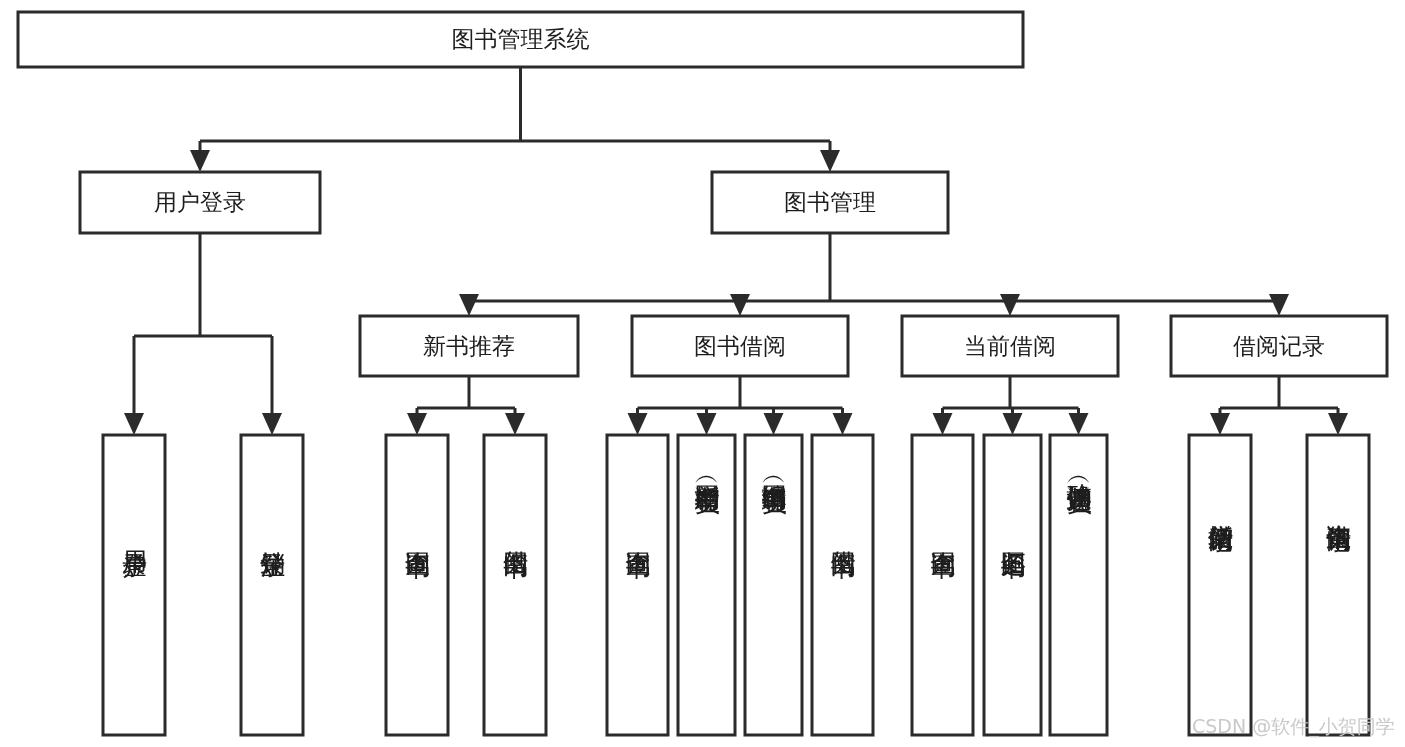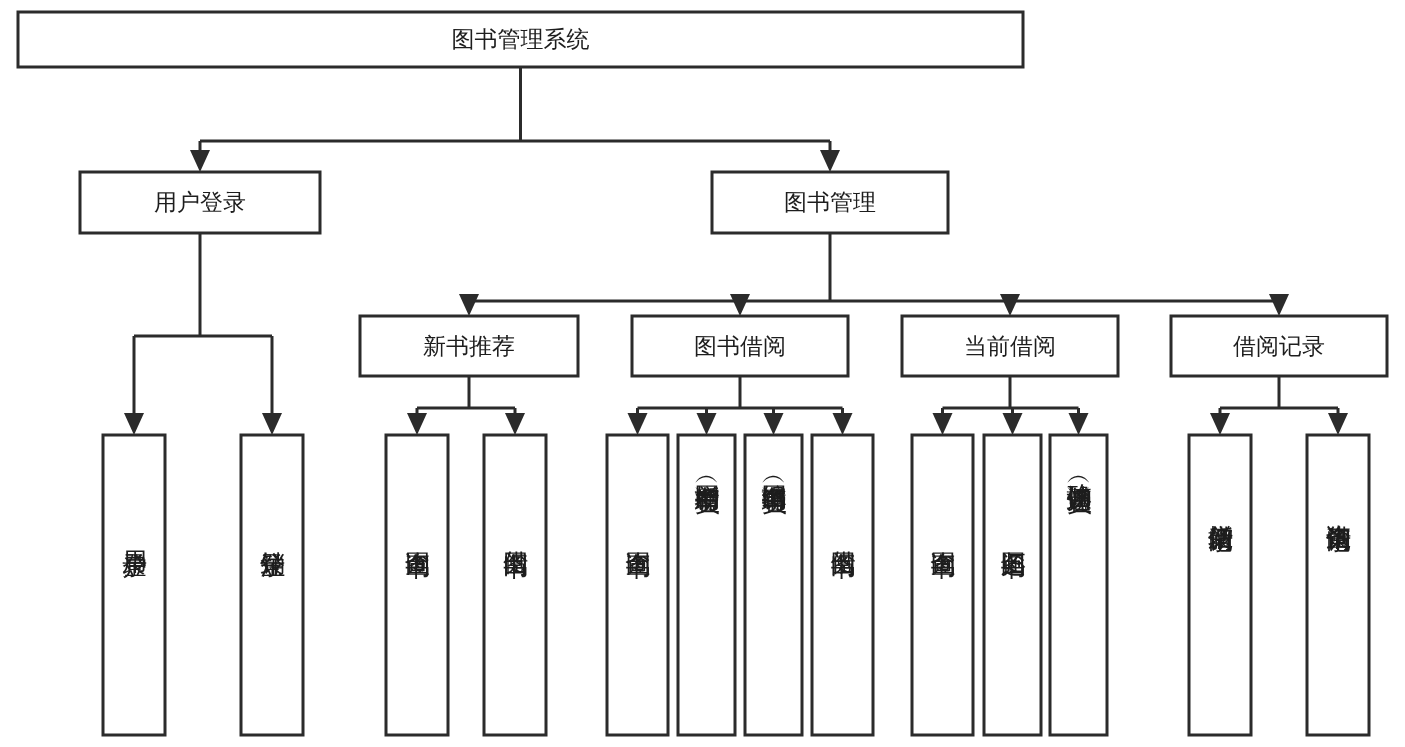--- a/index.html
+++ b/index.html
@@ -217,13 +217,14 @@
       <div class="leaf-label-wrap" style="left: 1050px; top: 435px; width: 57px; height: 300px;">
         <div class="leaf-label" style="margin-top: 29px;">确认归还（管理员）</div>
       </div>
       <div class="leaf-label-wrap" style="left: 1189px; top: 435px; width: 62px; height: 300px;">
         <div class="leaf-label" style="margin-top: 69px;">新增借阅记录</div>
       </div>
       <div class="leaf-label-wrap" style="left: 1307px; top: 435px; width: 62px; height: 300px;">
         <div class="leaf-label" style="margin-top: 69px;">查询借阅记录</div>
       </div>
     </div>
+  <div class="watermark" style="left: 1192px; top: 714px;">CSDN @软件_小贺同学</div>
 </div>
 
 </body></html>

